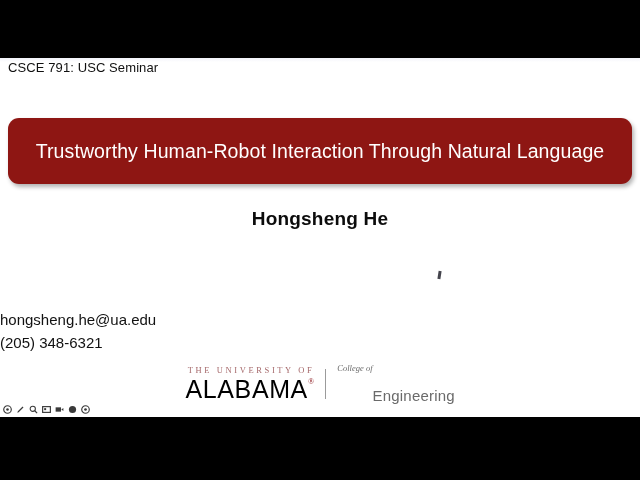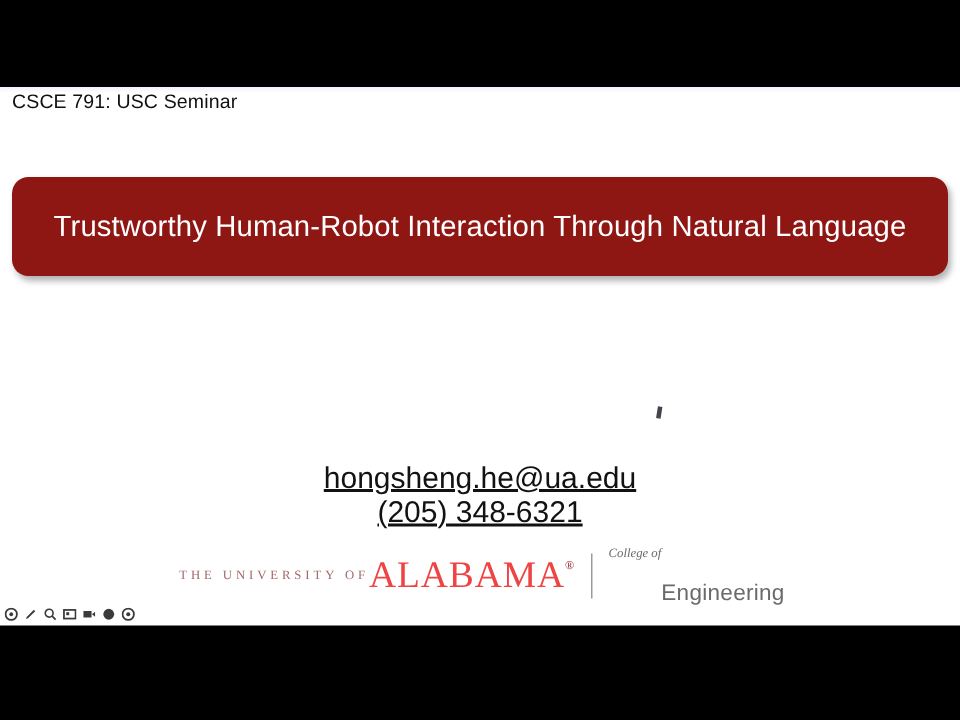--- a/index.html
+++ b/index.html
@@ -118,61 +118,59 @@
     font-size: 16.5px;
     line-height: 23px;
     color: #121212;
   }
 
   #speaker-contact {
     position: absolute;
     left: 0;
     top: 250px;
     width: 640px;
-    text-align: center;
-    font-size: 20px;
+    font-size: 15px;
     line-height: 23px;
     color: #121212;
-    text-decoration: underline;
   }
 
   
   #logo-lockup {
     position: absolute;
     left: 0;
     top: 305px;
     width: 640px;
     display: flex;
     align-items: center;
     justify-content: center;
   }
   #ua-mark {
     display: flex;
-    flex-direction: row;
+    flex-direction: column;
     align-items: center;
     padding-right: 11px;
   }
   #ua-the-university-of {
     font-family: "Liberation Serif", serif;
     font-size: 8.5px;
     letter-spacing: 2.6px;
     color: #a5686a;
     text-indent: 2.6px;
     line-height: 11px;
   }
   #ua-alabama-row {
     display: flex;
     align-items: flex-start;
     line-height: 1;
   }
   #ua-alabama {
-    font-family: Liberation Serif, serif;
+    font-family: Liberation Sans, sans-serif;
     font-size: 25px;
     letter-spacing: 0.6px;
-    color: #ef4444;
+    color: #000000;
     line-height: 26px;
   }
   #ua-reg {
     font-family: "Liberation Serif", serif;
     font-size: 8px;
     color: #8e1c22;
     margin-top: 2px;
   }
   #logo-divider {
     width: 1px;
@@ -230,20 +228,21 @@
     <div id="tint-band"></div>
 
     <div id="header-bar">
       <div id="header-title">CSCE 791: USC Seminar</div>
     </div>
 
     <div id="title-banner">
       <div id="title-text">Trustworthy Human-Robot Interaction Through Natural Language</div>
     </div>
 
+    <div id="speaker-name">Hongsheng He</div>
 
     <div id="cursor-artifact"></div>
 
 
     <div id="speaker-contact">
       <div>hongsheng.he@ua.edu</div>
       <div>(205) 348-6321</div>
     </div>
 
     <div id="logo-lockup">

